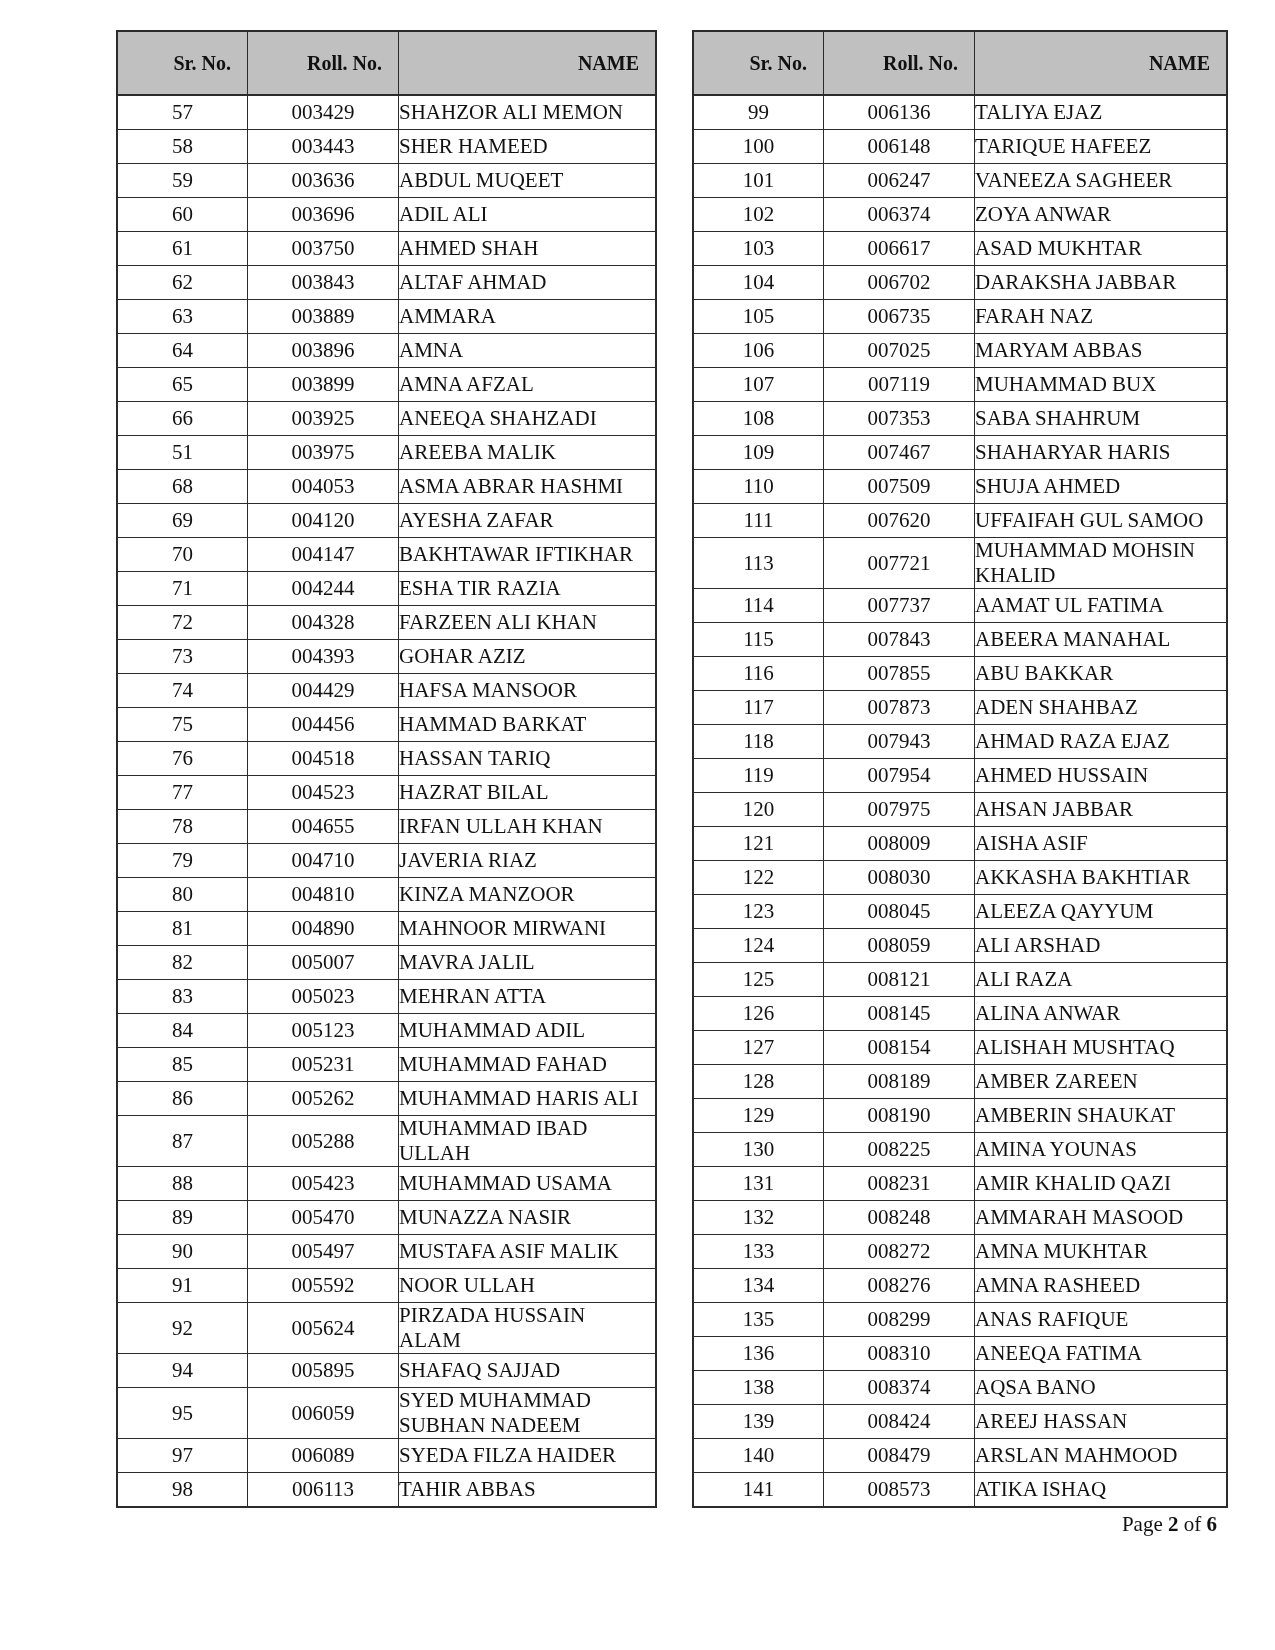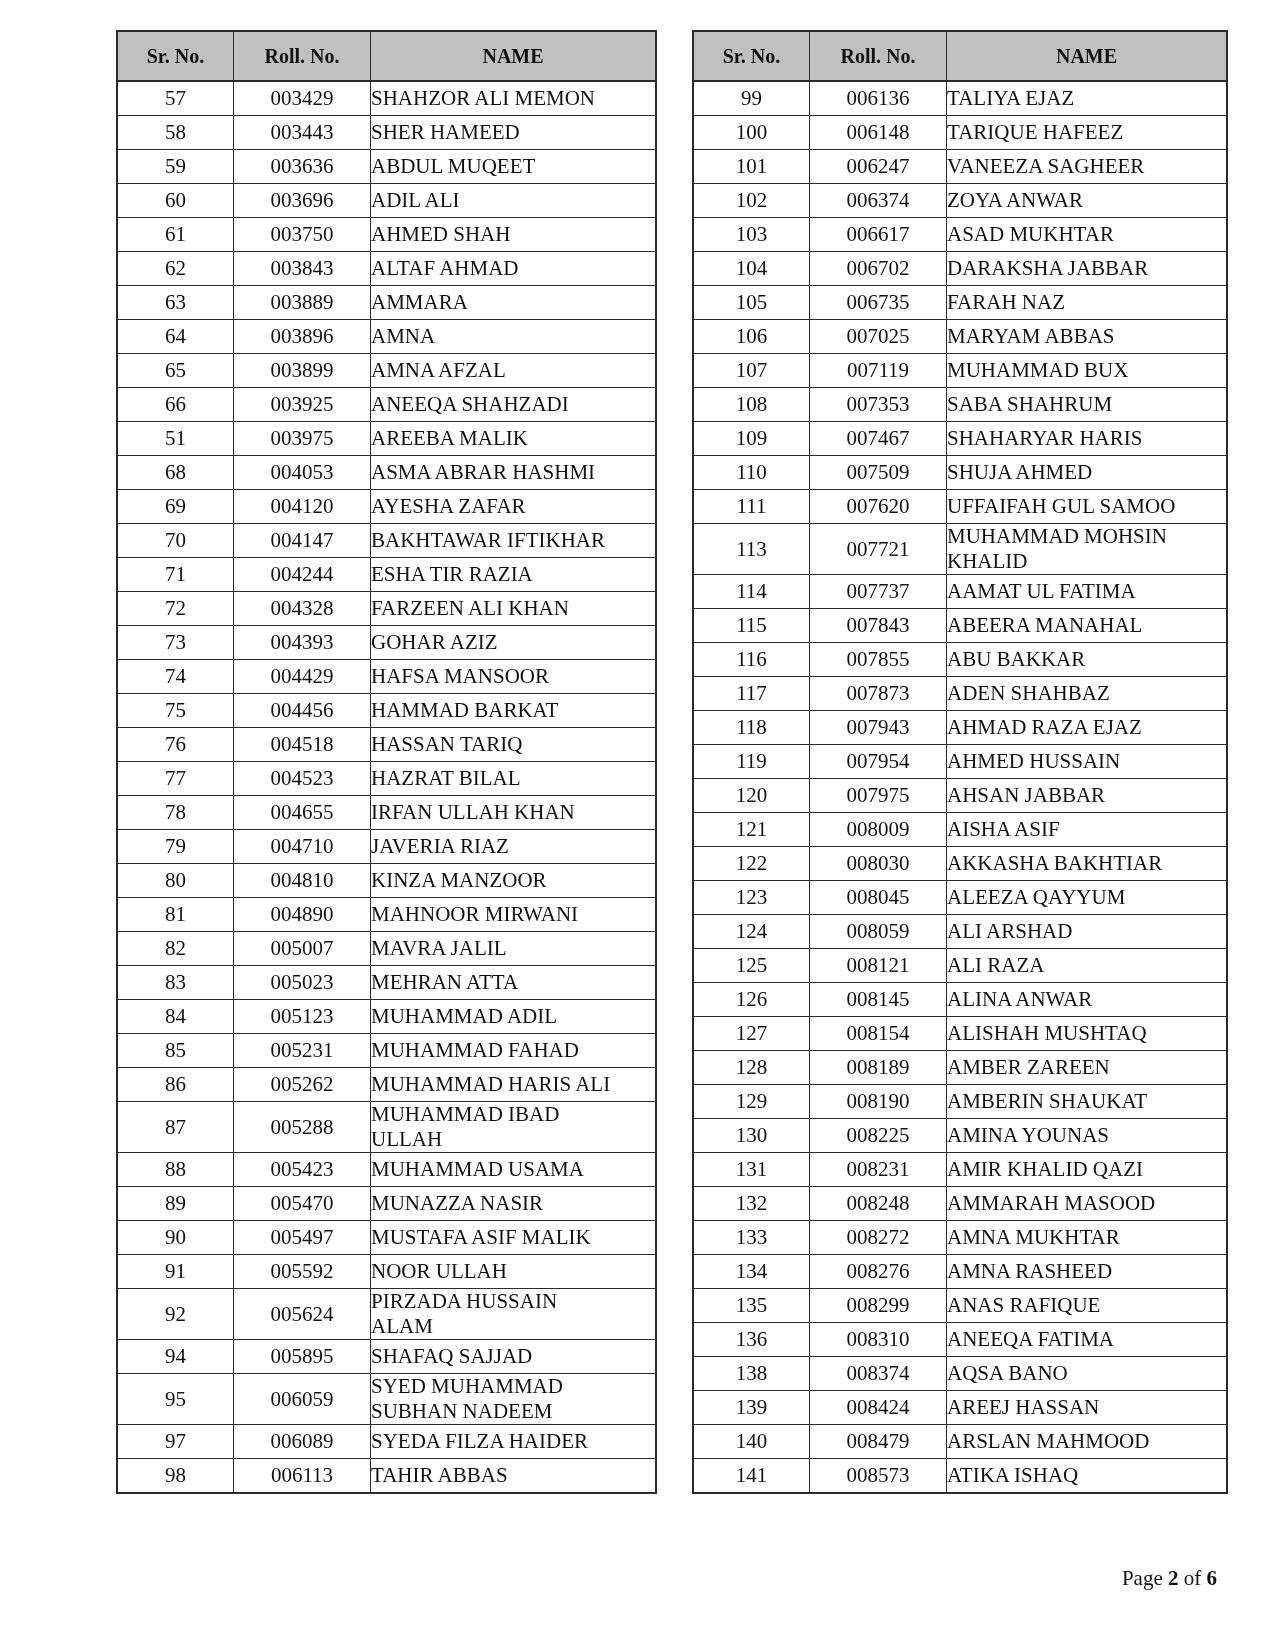--- a/index.html
+++ b/index.html
@@ -24,24 +24,24 @@
     border: 2px solid #2b2b2b;
   }
   #left-table  { left: 116px; width: 541px; }
   #right-table { left: 692px; width: 536px; }
 
   table.roster th {
     background: #c0c0c0;
     height: 30px;
     font-size: 20px;
     font-weight: bold;
-    text-align: center;
+    text-align: right;
     border: 1px solid #2b2b2b;
     border-bottom: 2px solid #2b2b2b;
-    padding: 9px;
+    padding: 16px;
   }
   table.roster td {
     border: 1px solid #2b2b2b;
     height: 33px;
     font-size: 21px;
     padding: 0;
     overflow: hidden;
   }
   td.col-sr   { text-align: center; }
   td.col-roll { text-align: center; }
@@ -49,21 +49,21 @@
     text-align: left;
     padding: 1px 4px 1px 10px;
     line-height: 25px;
     white-space: pre-line;
   }
   th.col-sr   { width: 97px;  }
   th.col-roll { width: 118px; }
 
   #footer {
     position: absolute;
-    top: 1566px;
+    top: 1512px;
     right: 58px;
     font-size: 21px;
     color: #111111;
   }
   #footer .bold { font-weight: bold; }
 </style>
 </head>
 <body>
 
 <div id="page">

